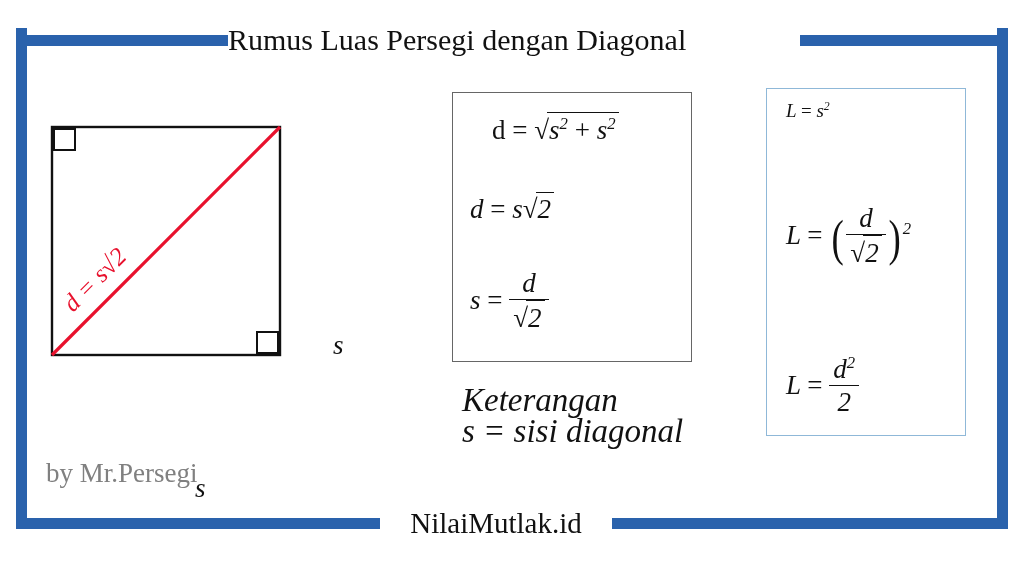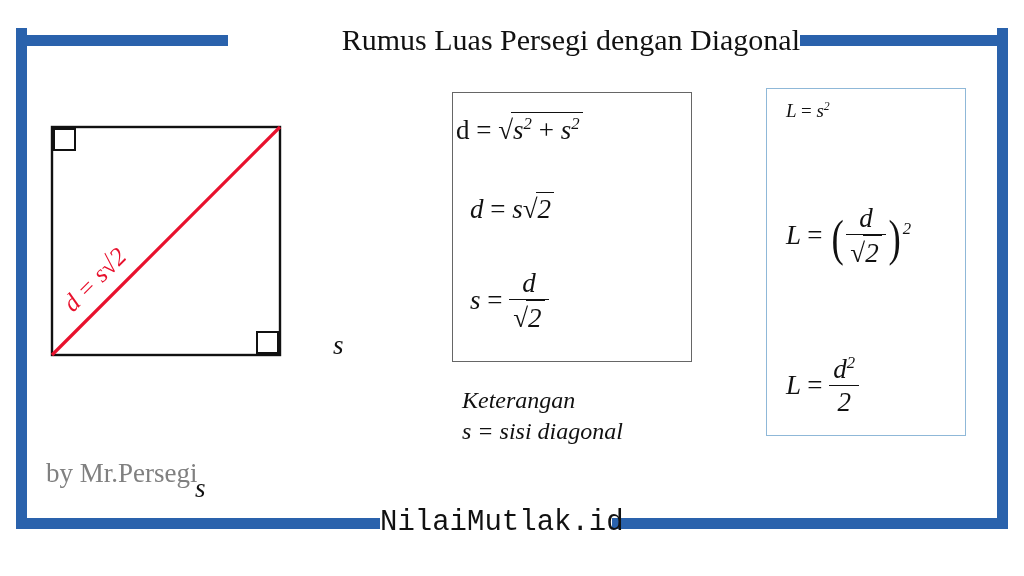--- a/index.html
+++ b/index.html
@@ -52,36 +52,36 @@
     left: 612px; top: 518px;
     width: 396px; height: 11px;
   }
 
   
   #title {
     position: absolute;
     left: 228px;
     top: 20px;
     width: 572px;
-    text-align: right;
+    text-align: left;
     font-size: 30px;
     color: #111111;
     font-family: "Liberation Serif", serif;
     line-height: 40px;
     white-space: nowrap;
   }
   #footer-title {
     position: absolute;
     left: 380px;
     top: 503px;
     width: 232px;
     text-align: center;
     font-size: 29px;
     color: #111111;
-    font-family: Liberation Mono, monospace;
+    font-family: Liberation Serif, serif;
     line-height: 40px;
     white-space: nowrap;
   }
 
   
   #figure {
     position: absolute;
     left: 40px;
     top: 115px;
     width: 320px;
@@ -187,37 +187,37 @@
     display: inline-block;
     font-style: normal;
     font-size: 1.9em;
     vertical-align: middle;
     position: relative;
     top: -1px;
     transform: scaleX(0.72);
   }
 
   
-  #eq-d1 { left: 456px; top: 112px; font-size: 27px; }
+  #eq-d1 { left: 492px; top: 112px; font-size: 27px; }
   #eq-d2 { left: 470px; top: 192px; font-size: 27px; }
   #eq-s  { left: 470px; top: 270px; font-size: 27px; }
 
   
   #eq-L1 { left: 786px; top: 100px; font-size: 19px; }
   #eq-L2 { left: 786px; top: 205px; font-size: 27px; }
   #eq-L3 { left: 786px; top: 355px; font-size: 27px; }
 
   
   #legend {
     position: absolute;
     left: 462px;
     top: 385px;
     font-family: "Liberation Serif", serif;
     font-style: italic;
-    font-size: 24px;
+    font-size: 33px;
     color: #111111;
     line-height: 31px;
   }
   #legend div { white-space: nowrap; }
 </style>
 </head>
 <body>
 
 <div id="canvas">
 

